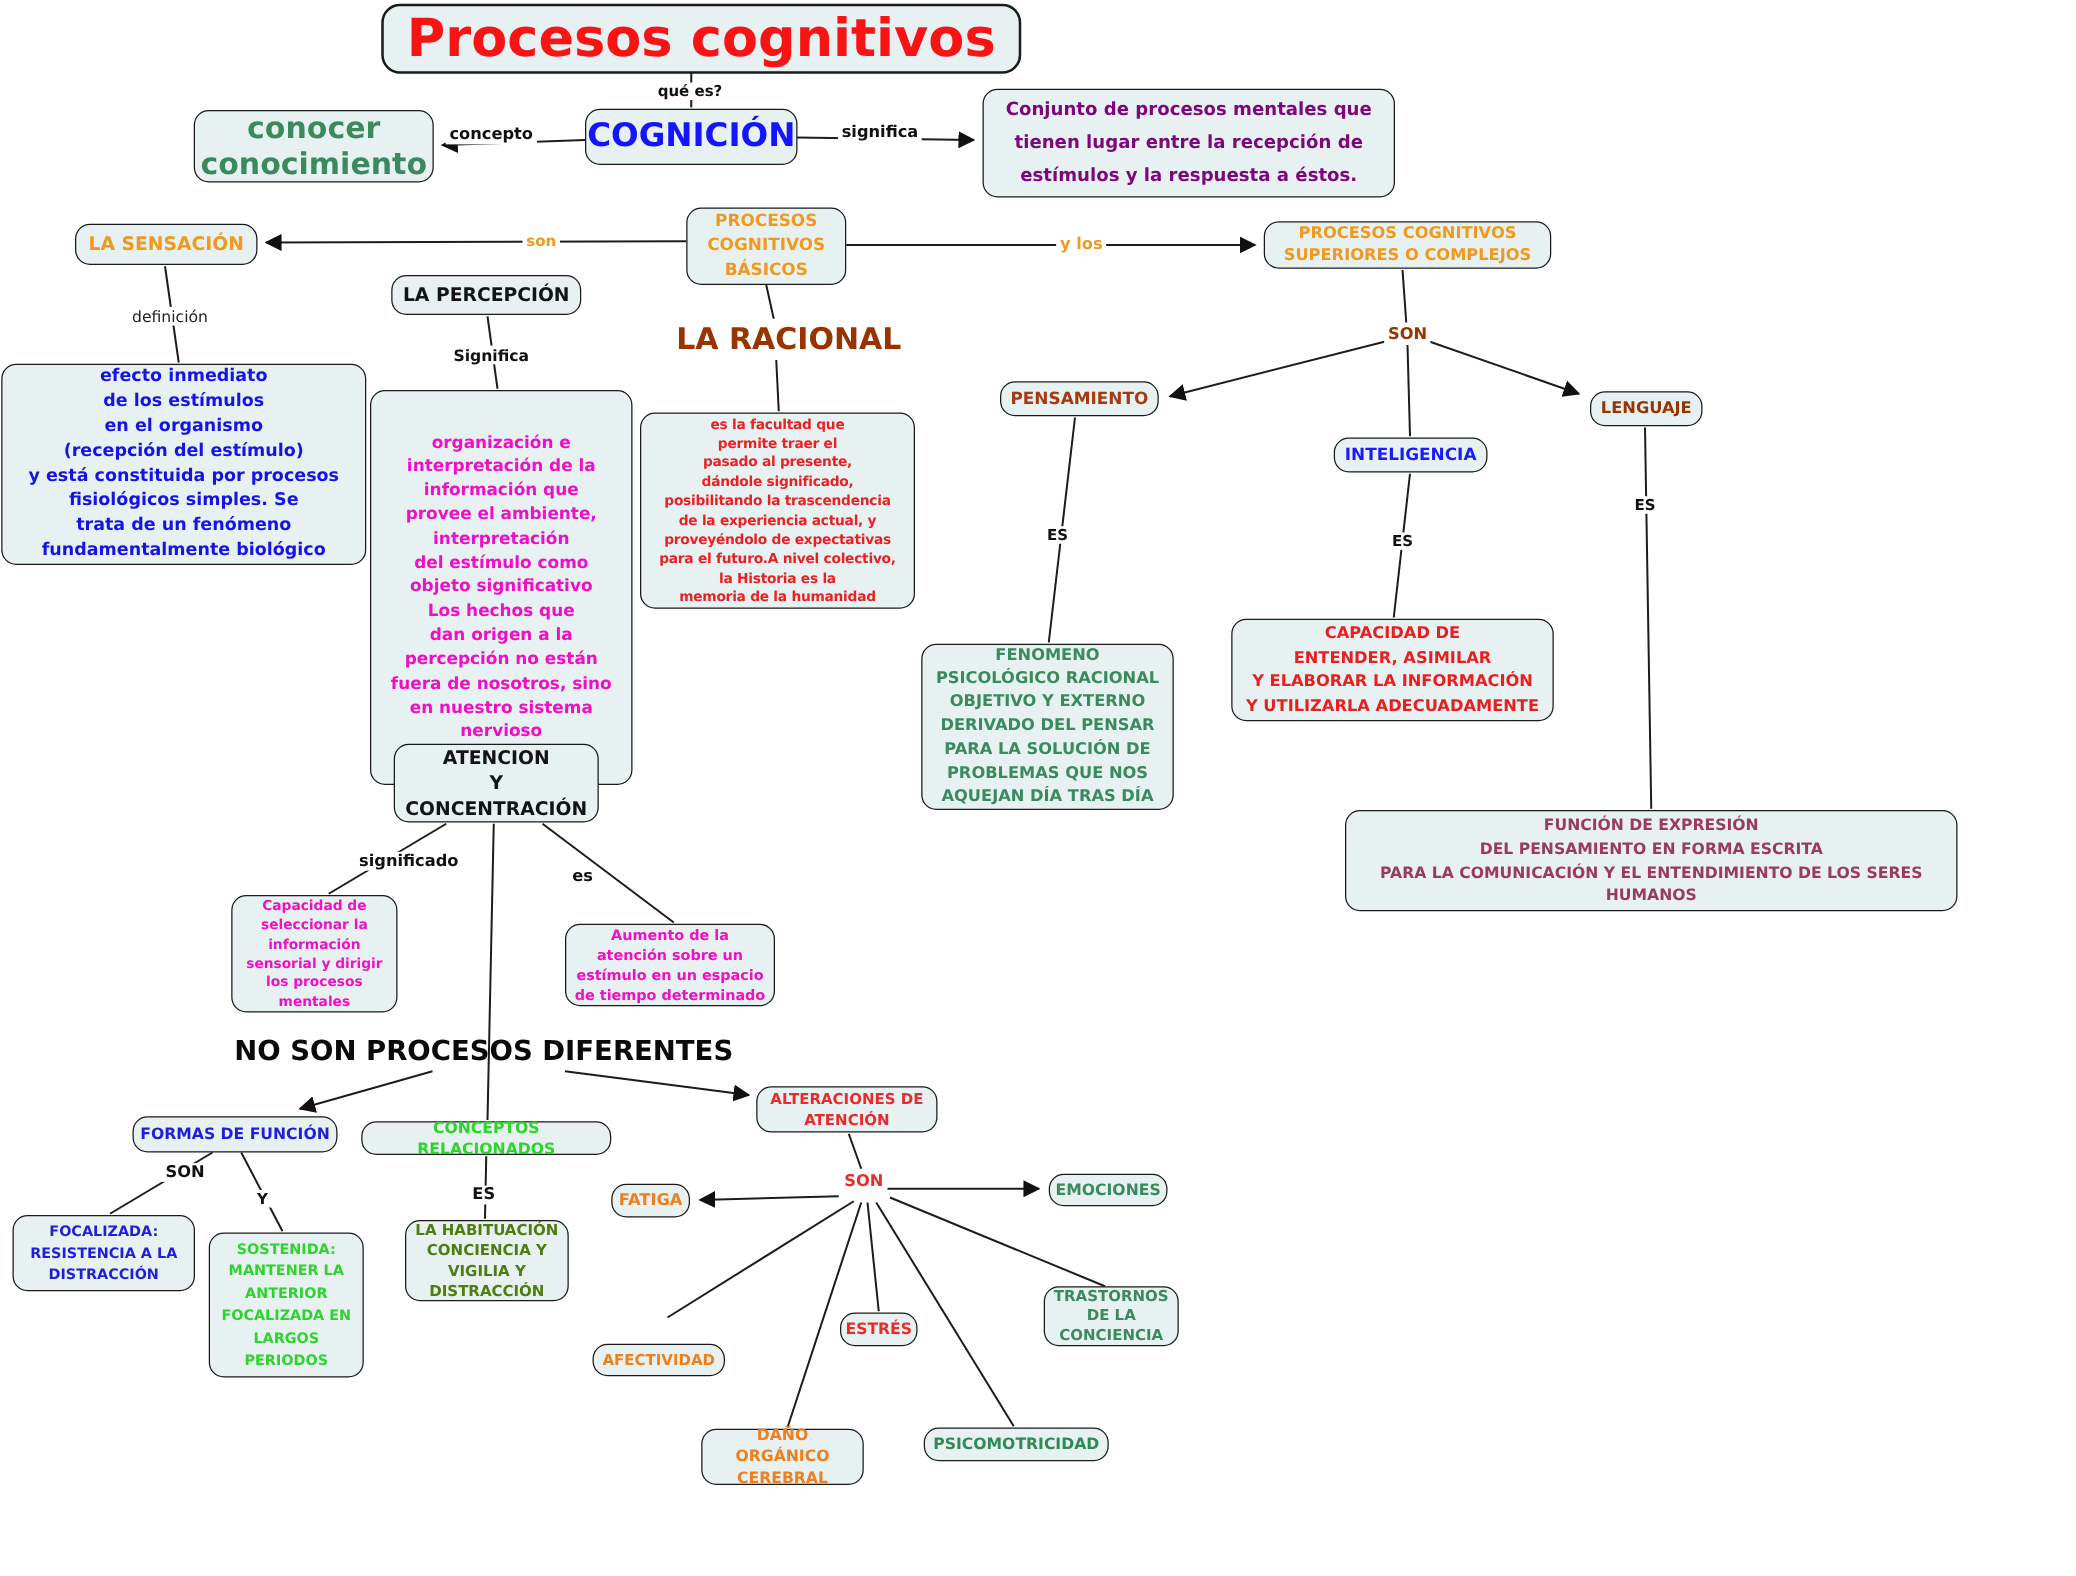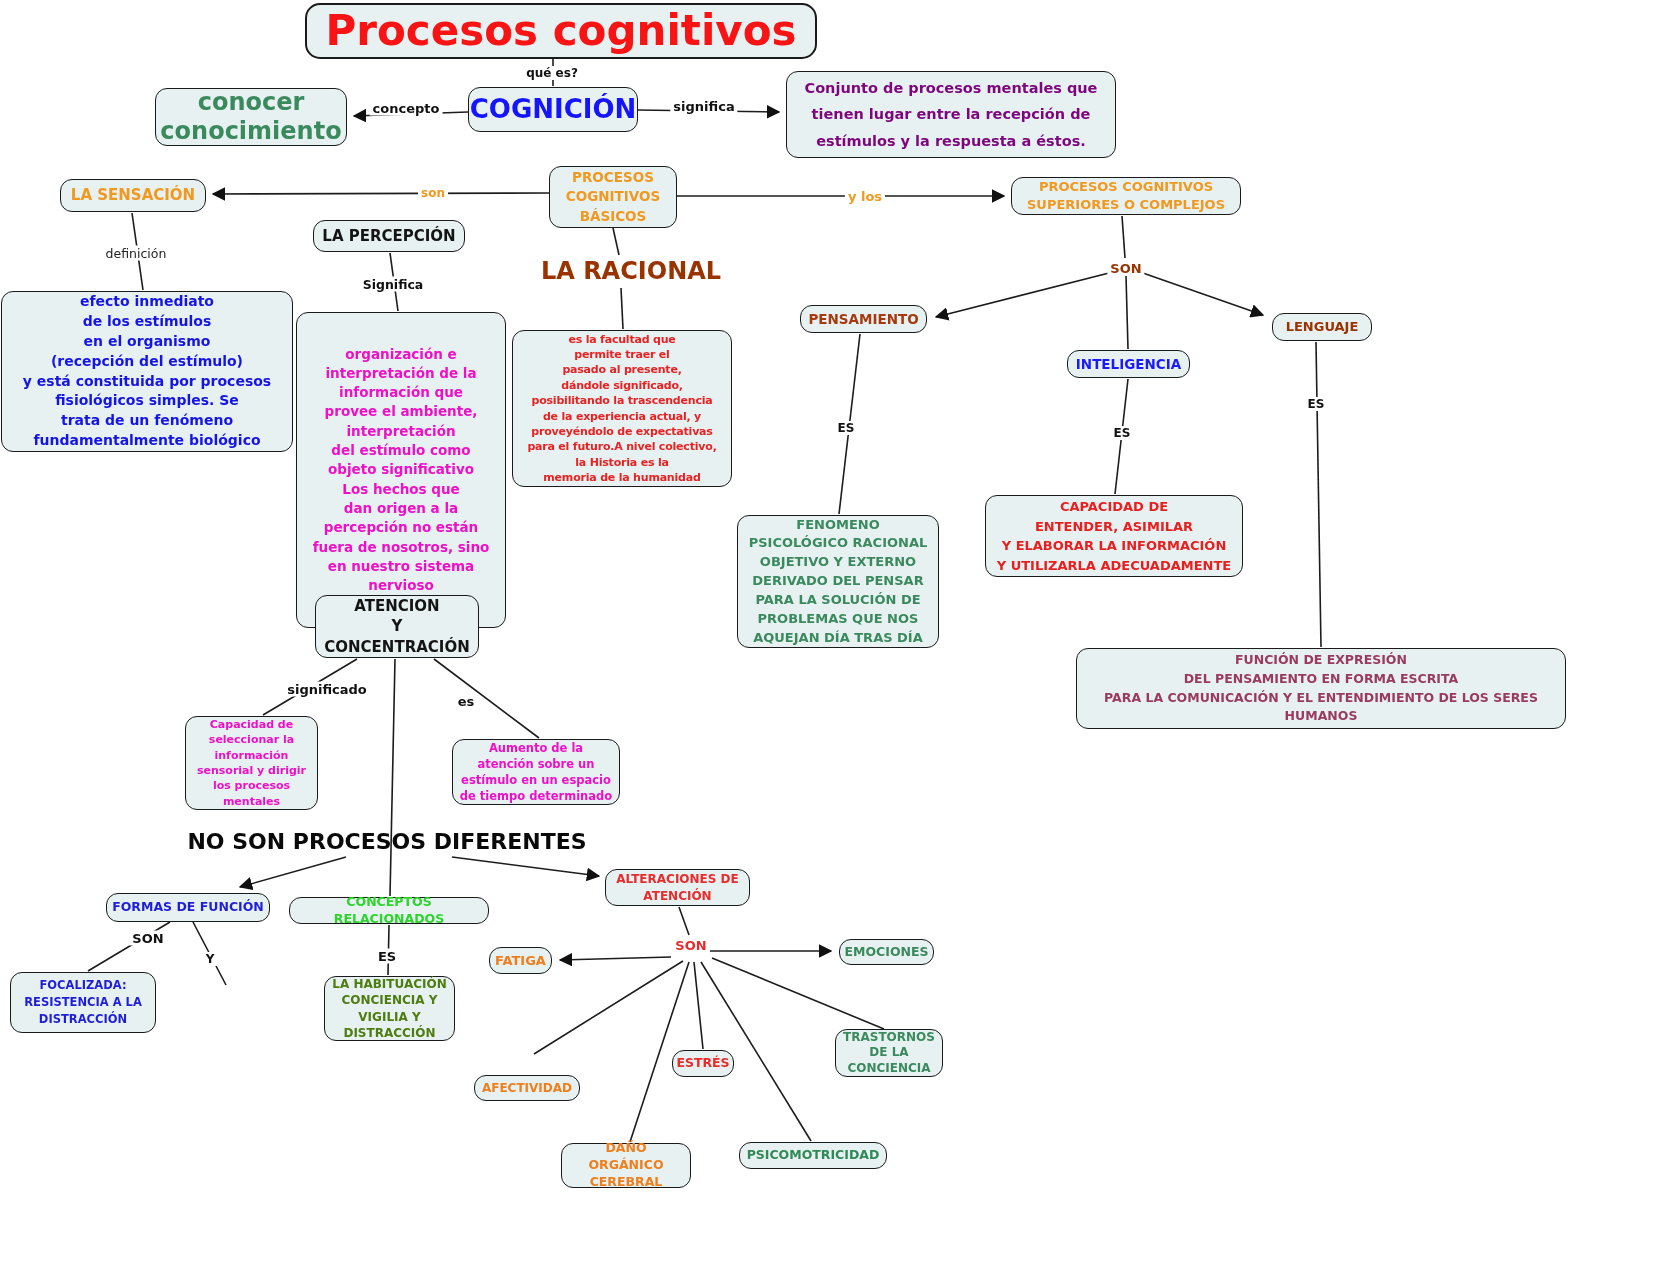--- a/index.html
+++ b/index.html
@@ -118,21 +118,21 @@
 dándole significado,
 posibilitando la trascendencia
 de la experiencia actual, y
 proveyéndolo de expectativas
 para el futuro.A nivel colectivo,
 la Historia es la
 memoria de la humanidad</div>
 
   <div class="box" style="left:800px;top:305px;width:127px;height:28px;font-size:13.5px;color:#a6390e;">PENSAMIENTO</div>
   <div class="box" style="left:1067px;top:350px;width:123px;height:28px;font-size:13.5px;color:#1a1aff;">INTELIGENCIA</div>
-  <div class="box" style="left:1272px;top:313px;width:100px;height:28px;font-size:13px;color:#993300;">LENGUAJE</div>
+  <div class="box" style="left:1272px;top:313px;width:90px;height:28px;font-size:13px;color:#993300;">LENGUAJE</div>
   <div class="box" style="left:737px;top:515px;width:202px;height:133px;font-size:13px;color:#3a8a5e;line-height:1.45;">FENOMENO
 PSICOLÓGICO RACIONAL
 OBJETIVO Y EXTERNO
 DERIVADO DEL PENSAR
 PARA LA SOLUCIÓN DE
 PROBLEMAS QUE NOS
 AQUEJAN DÍA TRAS DÍA</div>
   <div class="box" style="left:985px;top:495px;width:258px;height:82px;font-size:13px;color:#e81f1f;line-height:1.5;">CAPACIDAD DE
 ENTENDER, ASIMILAR
 Y ELABORAR LA INFORMACIÓN
@@ -158,38 +158,44 @@
   <div class="plain" style="left:172px;top:826px;width:430px;height:30px;font-size:22px;color:#0a0a0a;">NO SON PROCESOS DIFERENTES</div>
 
   <div class="box" style="left:106px;top:893px;width:164px;height:29px;font-size:12.5px;color:#1f1fd9;">FORMAS DE FUNCIÓN</div>
   <div class="box" style="left:289px;top:897px;width:200px;height:27px;font-size:12.5px;color:#2cd42c;">CONCEPTOS RELACIONADOS</div>
   <div class="box" style="left:605px;top:869px;width:145px;height:37px;font-size:12px;color:#e82c2c;line-height:1.35;">ALTERACIONES DE
 ATENCIÓN</div>
 
   <div class="box" style="left:10px;top:972px;width:146px;height:61px;font-size:11.5px;color:#1f1fd9;line-height:1.45;">FOCALIZADA:
 RESISTENCIA A LA
 DISTRACCIÓN</div>
+  <div class="box" style="left:167px;top:986px;width:124px;height:116px;font-size:11.5px;color:#2cd42c;line-height:1.55;">SOSTENIDA:
+MANTENER LA
+ANTERIOR
+FOCALIZADA EN
+LARGOS
+PERIODOS</div>
   <div class="box" style="left:324px;top:976px;width:131px;height:65px;font-size:12px;color:#4d7c0f;line-height:1.35;">LA HABITUACIÓN
 CONCIENCIA Y
 VIGILIA Y
 DISTRACCIÓN</div>
 
   <div class="box" style="left:489px;top:947px;width:63px;height:27px;font-size:13px;color:#ee7f1c;">FATIGA</div>
   <div class="box" style="left:839px;top:939px;width:95px;height:26px;font-size:12.5px;color:#3a8a5e;">EMOCIONES</div>
   <div class="box" style="left:474px;top:1055px;width:106px;height:26px;font-size:12px;color:#ee7f1c;margin-top:20px;">AFECTIVIDAD</div>
   <div class="box" style="left:672px;top:1050px;width:62px;height:27px;font-size:12.5px;color:#e82c2c;">ESTRÉS</div>
   <div class="box" style="left:835px;top:1029px;width:108px;height:48px;font-size:12px;color:#3a8a5e;line-height:1.3;">TRASTORNOS
 DE LA
 CONCIENCIA</div>
   <div class="box" style="left:561px;top:1143px;width:130px;height:45px;font-size:12.5px;color:#ee7f1c;line-height:1.35;">DAÑO ORGÁNICO
 CEREBRAL</div>
   <div class="box" style="left:739px;top:1142px;width:148px;height:27px;font-size:12.5px;color:#2f8a57;">PSICOMOTRICIDAD</div>
 
   <div class="link-label" style="left:552px;top:73px;font-size:12px;">qué es?</div>
-  <div class="link-label" style="left:406px;top:108px;text-align:right;">concepto</div>
+  <div class="link-label" style="left:393px;top:108px;text-align:right;">concepto</div>
   <div class="link-label" style="left:704px;top:106px;">significa</div>
   <div class="link-label" style="left:433px;top:193px;font-size:12px;color:#f0991e;">son</div>
   <div class="link-label" style="left:865px;top:196px;color:#f0991e;">y los</div>
   <div class="link-label" style="left:136px;top:253px;font-size:12.5px;font-weight:normal;color:#222;">definición</div>
   <div class="link-label" style="left:393px;top:284px;font-size:12.5px;">Significa</div>
   <div class="link-label" style="left:1126px;top:268px;color:#993300;">SON</div>
   <div class="link-label" style="left:846px;top:428px;font-size:12px;">ES</div>
   <div class="link-label" style="left:1122px;top:433px;font-size:12px;">ES</div>
   <div class="link-label" style="left:1316px;top:404px;font-size:12px;">ES</div>
   <div class="link-label" style="left:327px;top:689px;">significado</div>

